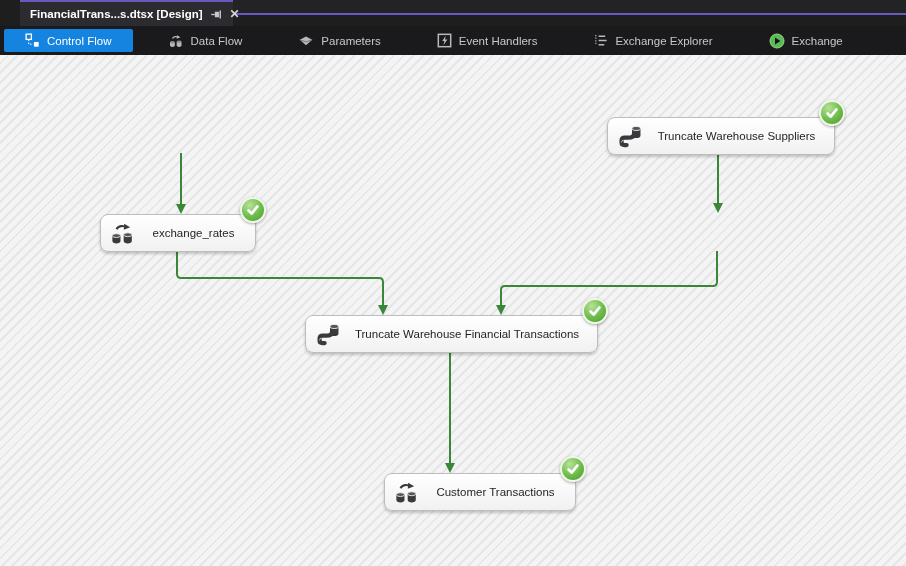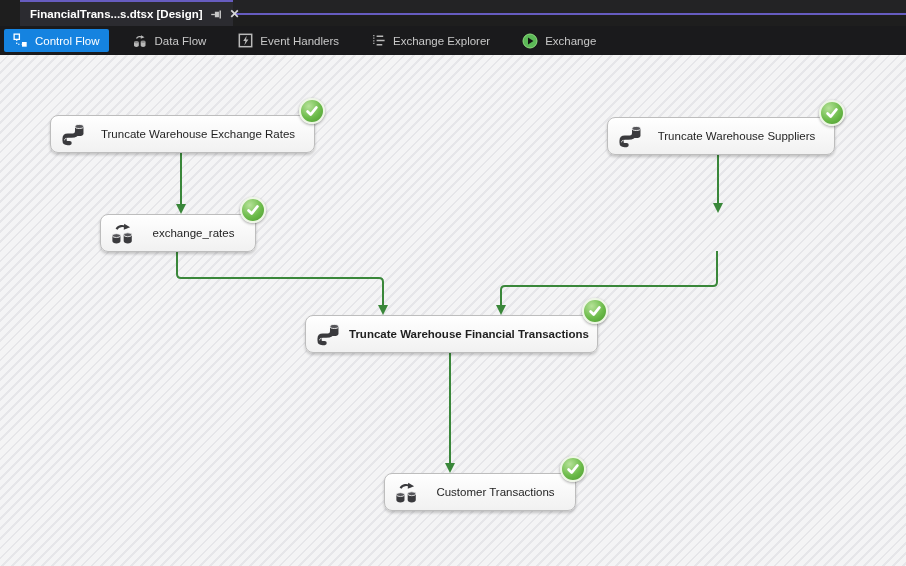--- a/index.html
+++ b/index.html
@@ -13,21 +13,21 @@
            border-top:2px solid #665cc0;box-sizing:border-box;display:flex;align-items:center;
            padding:0 8px 0 10px;gap:7px;cursor:default;}
   .doc-tab .title{color:#ffffff;font-size:11.5px;font-weight:bold;white-space:nowrap;flex:1;}
   .tab-ico{display:flex;align-items:center;justify-content:center;width:14px;height:14px;}
   .doc-tab .close{color:#d6d6d6;font-size:12px;font-weight:bold;line-height:14px;}
 
   
   .toolbar{position:absolute;left:0;top:26px;width:906px;height:29px;background:#1a1a1c;
            display:flex;align-items:center;padding-left:4px;box-sizing:border-box;gap:14px;}
   .tb-item{display:flex;align-items:center;gap:7px;color:#c8c8c8;font-size:11.5px;
-           padding:4px 9px;border-radius:2px;cursor:default;white-space:nowrap;}
+           padding:4px 21px;border-radius:2px;cursor:default;white-space:nowrap;}
   .tb-item.selected{background:#1583e0;color:#ffffff;}
   .tb-item svg{display:block;}
 
   
   .canvas{position:absolute;left:0;top:55px;width:906px;height:511px;
           background-color:#f1f1f1;
           background-image:repeating-linear-gradient(135deg,#f4f4f5 0px,#f4f4f5 5px,#e6e6e9 5px,#e6e6e9 7px);}
   .connector-layer{position:absolute;left:0;top:0;width:906px;height:511px;}
 
   .task{position:absolute;height:38px;box-sizing:border-box;display:flex;align-items:center;
@@ -79,20 +79,29 @@
         <path d="M18 4.5l7 4-7.5 3z" fill="#b9b9b9"></path>
         <path d="M4 18.5v6.5c0 1.6 2.1 2.9 4.8 2.9s4.8-1.3 4.8-2.9v-6.5z" fill="#b9b9b9"></path>
         <ellipse cx="8.8" cy="18.5" rx="4.8" ry="2.3" fill="#8d8d8d"></ellipse>
         <path d="M17.4 17.5V25c0 1.6 2.1 2.9 4.8 2.9S27 26.6 27 25v-7.5z" fill="#b9b9b9"></path>
         <ellipse cx="22.2" cy="17.5" rx="4.8" ry="2.3" fill="#8d8d8d"></ellipse>
       </svg>
     </span>
     <span>Data Flow</span>
   </div>
 
+  <div class="tb-item">
+    <span>
+      <svg width="16" height="16" viewBox="0 0 16 16">
+        <path d="M1.8 6.8 8 3.6l6.2 3.2L8 12.2z" fill="#b9b9b9"></path>
+        <path d="M1.8 6.8 8 8.8l6.2-2" fill="none" stroke="#707070" stroke-width="0.9"></path>
+      </svg>
+    </span>
+    <span>Parameters</span>
+  </div>
 
   <div class="tb-item">
     <span>
       <svg width="15" height="15" viewBox="0 0 16 16">
         <rect x="1.4" y="1.4" width="13.2" height="13.2" fill="none" stroke="#b9b9b9" stroke-width="1.6"></rect>
         <path d="M9.2 3 5.6 8.6h2.3L6.8 13l4.3-6h-2.5z" fill="#b9b9b9"></path>
       </svg>
     </span>
     <span>Event Handlers</span>
   </div>
@@ -131,36 +140,20 @@
     </g>
     <g fill="#3a873a" stroke="none">
       <polygon points="176,149 186,149 181,159"></polygon>
       <polygon points="713,148 723,148 718,158"></polygon>
       <polygon points="378,250 388,250 383,260"></polygon>
       <polygon points="496,250 506,250 501,260"></polygon>
       <polygon points="445,408 455,408 450,418"></polygon>
     </g>
   </svg>
 
-  <div class="task" style="left:50px;top:60px;width:265px;">
-    <span class="t-icon">
-      <svg width="27" height="27" viewBox="0 0 32 32">
-        <path d="M19 6.5v8.5c0 1.6 2.2 2.9 5 2.9s5-1.3 5-2.9V6.5z" fill="#3a3a3d"></path>
-        <ellipse cx="24" cy="6.5" rx="5" ry="2.4" fill="#56565a" stroke="#f0f0f0" stroke-width="1.1"></ellipse>
-        <path d="M21 13.5c0 3-3 3.8-6.5 3.8h-4c-2.6 0-3.9 1.5-3.9 3.6v2.3c0 2 1.5 3 3.5 3h2.5" fill="none" stroke="#3a3a3d" stroke-width="5" stroke-linecap="round"></path>
-        <path d="M6.6 22.8c0-1.4 1-2.3 2.4-2.3" fill="none" stroke="#ffffff" stroke-width="1"></path>
-      </svg>
-    </span>
-    <span class="label">Truncate Warehouse Exchange Rates</span>
-    <span class="badge">
-      <svg width="16" height="16" viewBox="0 0 18 18">
-        <path d="M4 9.5l3.5 3.5 6.5-8" fill="none" stroke="#ffffff" stroke-width="3" stroke-linecap="round" stroke-linejoin="round"></path>
-      </svg>
-    </span>
-  </div>
 
   <div class="task" style="left:607px;top:62px;width:228px;">
     <span class="t-icon">
       <svg width="27" height="27" viewBox="0 0 32 32">
         <path d="M19 6.5v8.5c0 1.6 2.2 2.9 5 2.9s5-1.3 5-2.9V6.5z" fill="#3a3a3d"></path>
         <ellipse cx="24" cy="6.5" rx="5" ry="2.4" fill="#56565a" stroke="#f0f0f0" stroke-width="1.1"></ellipse>
         <path d="M21 13.5c0 3-3 3.8-6.5 3.8h-4c-2.6 0-3.9 1.5-3.9 3.6v2.3c0 2 1.5 3 3.5 3h2.5" fill="none" stroke="#3a3a3d" stroke-width="5" stroke-linecap="round"></path>
         <path d="M6.6 22.8c0-1.4 1-2.3 2.4-2.3" fill="none" stroke="#ffffff" stroke-width="1"></path>
       </svg>
     </span>
@@ -185,21 +178,21 @@
     </span>
     <span class="label">exchange_rates</span>
     <span class="badge">
       <svg width="16" height="16" viewBox="0 0 18 18">
         <path d="M4 9.5l3.5 3.5 6.5-8" fill="none" stroke="#ffffff" stroke-width="3" stroke-linecap="round" stroke-linejoin="round"></path>
       </svg>
     </span>
   </div>
 
 
-  <div class="task" style="left:305px;top:260px;width:293px;font-weight:bold;">
+  <div class="task" style="left:305px;top:260px;width:293px;">
     <span class="t-icon">
       <svg width="27" height="27" viewBox="0 0 32 32">
         <path d="M19 6.5v8.5c0 1.6 2.2 2.9 5 2.9s5-1.3 5-2.9V6.5z" fill="#3a3a3d"></path>
         <ellipse cx="24" cy="6.5" rx="5" ry="2.4" fill="#56565a" stroke="#f0f0f0" stroke-width="1.1"></ellipse>
         <path d="M21 13.5c0 3-3 3.8-6.5 3.8h-4c-2.6 0-3.9 1.5-3.9 3.6v2.3c0 2 1.5 3 3.5 3h2.5" fill="none" stroke="#3a3a3d" stroke-width="5" stroke-linecap="round"></path>
         <path d="M6.6 22.8c0-1.4 1-2.3 2.4-2.3" fill="none" stroke="#ffffff" stroke-width="1"></path>
       </svg>
     </span>
     <span class="label">Truncate Warehouse Financial Transactions</span>
     <span class="badge">

